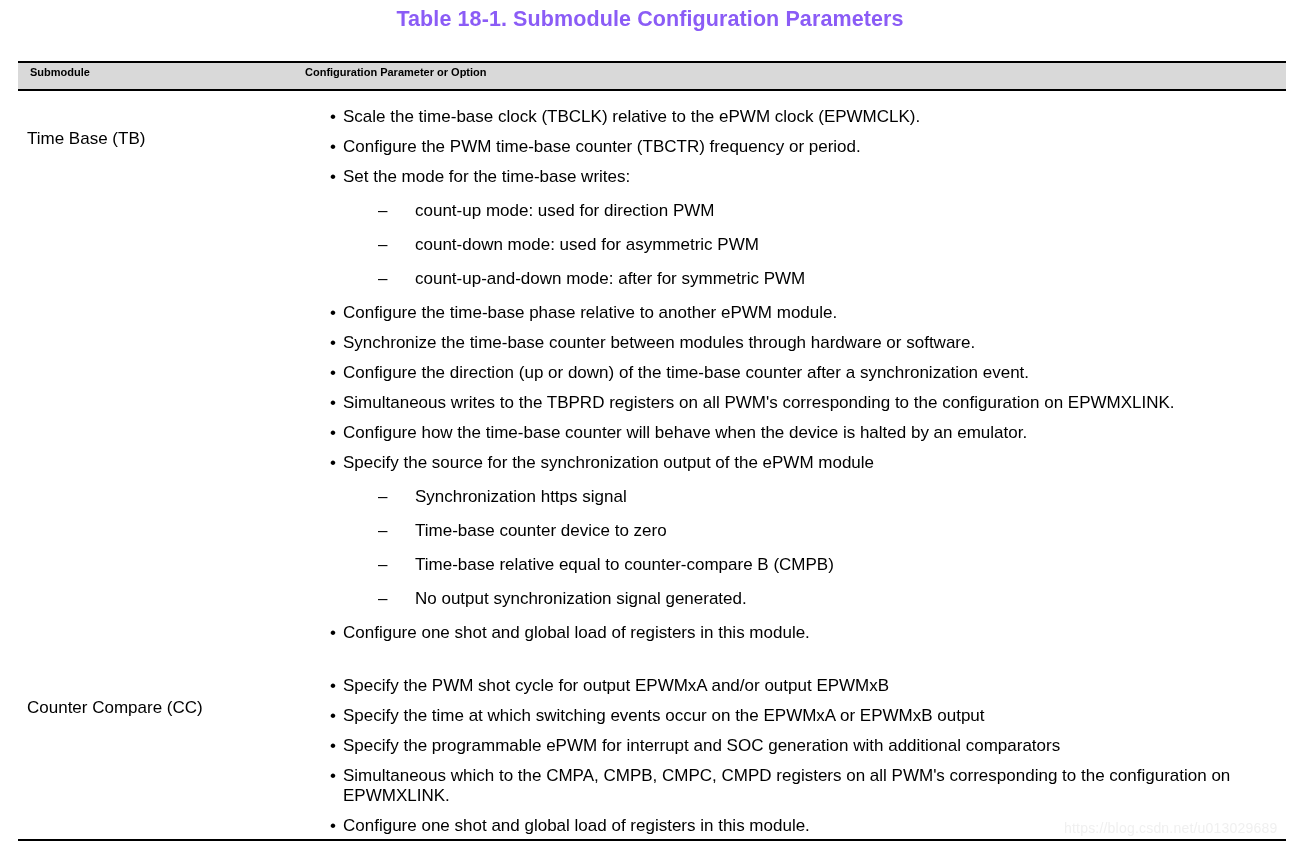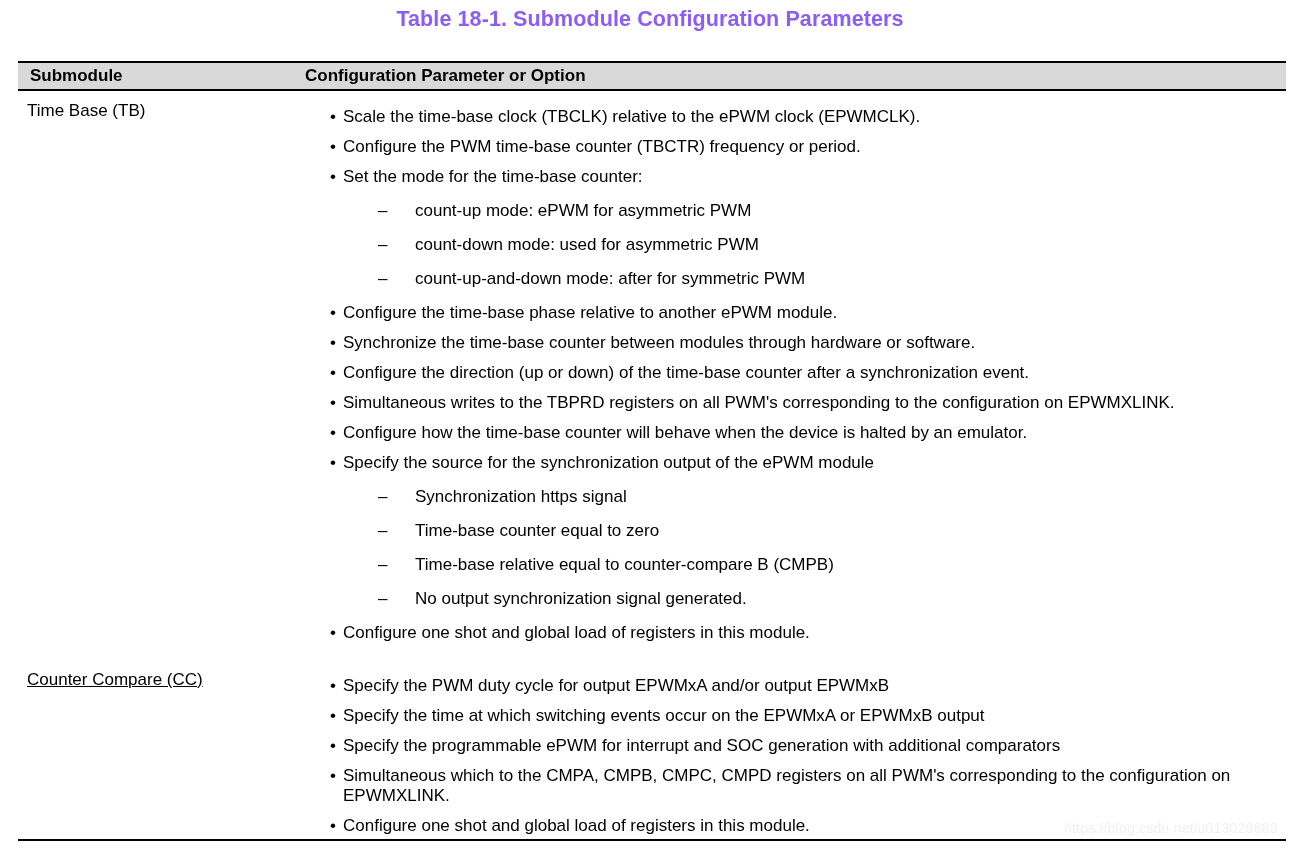--- a/index.html
+++ b/index.html
@@ -57,37 +57,38 @@
     position: absolute;
     left: 18px;
     top: 839px;
     width: 1268px;
     height: 2px;
     background: #000;
   }
 
   .header-cell {
     position: absolute;
-    font-size: 17px;
+    font-size: 11px;
     font-weight: bold;
     top: 66px;
     white-space: nowrap;
   }
   .header-submodule { left: 30px; }
   .header-param { left: 305px; text-align: right; }
 
   
   .row-label {
     position: absolute;
     left: 27px;
     font-size: 17px;
     white-space: nowrap;
+    margin-top: 28px;
   }
   .row-label-tb { top: 101px; }
-  .row-label-cc { top: 670px; text-decoration: underline; }
+  .row-label-cc { top: 670px; }
 
   
   .bullets {
     position: absolute;
     left: 330px;
     top: 0;
     width: 950px;
   }
   .bullet-row {
     position: absolute;
@@ -152,25 +153,25 @@
     <div class="bullet-row" style="top: 107px;">
       <span class="bullet-mark">•</span>
       <span class="bullet-text">Scale the time-base clock (TBCLK) relative to the ePWM clock (EPWMCLK).</span>
     </div>
     <div class="bullet-row" style="top: 137px;">
       <span class="bullet-mark">•</span>
       <span class="bullet-text">Configure the PWM time-base counter (TBCTR) frequency or period.</span>
     </div>
     <div class="bullet-row" style="top: 167px;">
       <span class="bullet-mark">•</span>
-      <span class="bullet-text">Set the mode for the time-base counter:</span>
+      <span class="bullet-text">Set the mode for the time-base writes:</span>
     </div>
     <div class="bullet-row sub-row" style="top: 201px;">
       <span class="bullet-mark">–</span>
-      <span class="bullet-text">count-up mode: ePWM for asymmetric PWM</span>
+      <span class="bullet-text">count-up mode: used for direction PWM</span>
     </div>
     <div class="bullet-row sub-row" style="top: 235px;">
       <span class="bullet-mark">–</span>
       <span class="bullet-text">count-down mode: used for asymmetric PWM</span>
     </div>
     <div class="bullet-row sub-row" style="top: 269px;">
       <span class="bullet-mark">–</span>
       <span class="bullet-text">count-up-and-down mode: after for symmetric PWM</span>
     </div>
     <div class="bullet-row" style="top: 303px;">
@@ -196,39 +197,39 @@
     <div class="bullet-row" style="top: 453px;">
       <span class="bullet-mark">•</span>
       <span class="bullet-text">Specify the source for the synchronization output of the ePWM module</span>
     </div>
     <div class="bullet-row sub-row" style="top: 487px;">
       <span class="bullet-mark">–</span>
       <span class="bullet-text">Synchronization https signal</span>
     </div>
     <div class="bullet-row sub-row" style="top: 521px;">
       <span class="bullet-mark">–</span>
-      <span class="bullet-text">Time-base counter equal to zero</span>
+      <span class="bullet-text">Time-base counter device to zero</span>
     </div>
     <div class="bullet-row sub-row" style="top: 555px;">
       <span class="bullet-mark">–</span>
       <span class="bullet-text">Time-base relative equal to counter-compare B (CMPB)</span>
     </div>
     <div class="bullet-row sub-row" style="top: 589px;">
       <span class="bullet-mark">–</span>
       <span class="bullet-text">No output synchronization signal generated.</span>
     </div>
     <div class="bullet-row" style="top: 623px;">
       <span class="bullet-mark">•</span>
       <span class="bullet-text">Configure one shot and global load of registers in this module.</span>
     </div>
   </div>
 <div class="bullets" id="bullets-cc">
     <div class="bullet-row" style="top: 676px;">
       <span class="bullet-mark">•</span>
-      <span class="bullet-text">Specify the PWM duty cycle for output EPWMxA and/or output EPWMxB</span>
+      <span class="bullet-text">Specify the PWM shot cycle for output EPWMxA and/or output EPWMxB</span>
     </div>
     <div class="bullet-row" style="top: 706px;">
       <span class="bullet-mark">•</span>
       <span class="bullet-text">Specify the time at which switching events occur on the EPWMxA or EPWMxB output</span>
     </div>
     <div class="bullet-row" style="top: 736px;">
       <span class="bullet-mark">•</span>
       <span class="bullet-text">Specify the programmable ePWM for interrupt and SOC generation with additional comparators</span>
     </div>
     <div class="bullet-row" style="top: 766px;">

